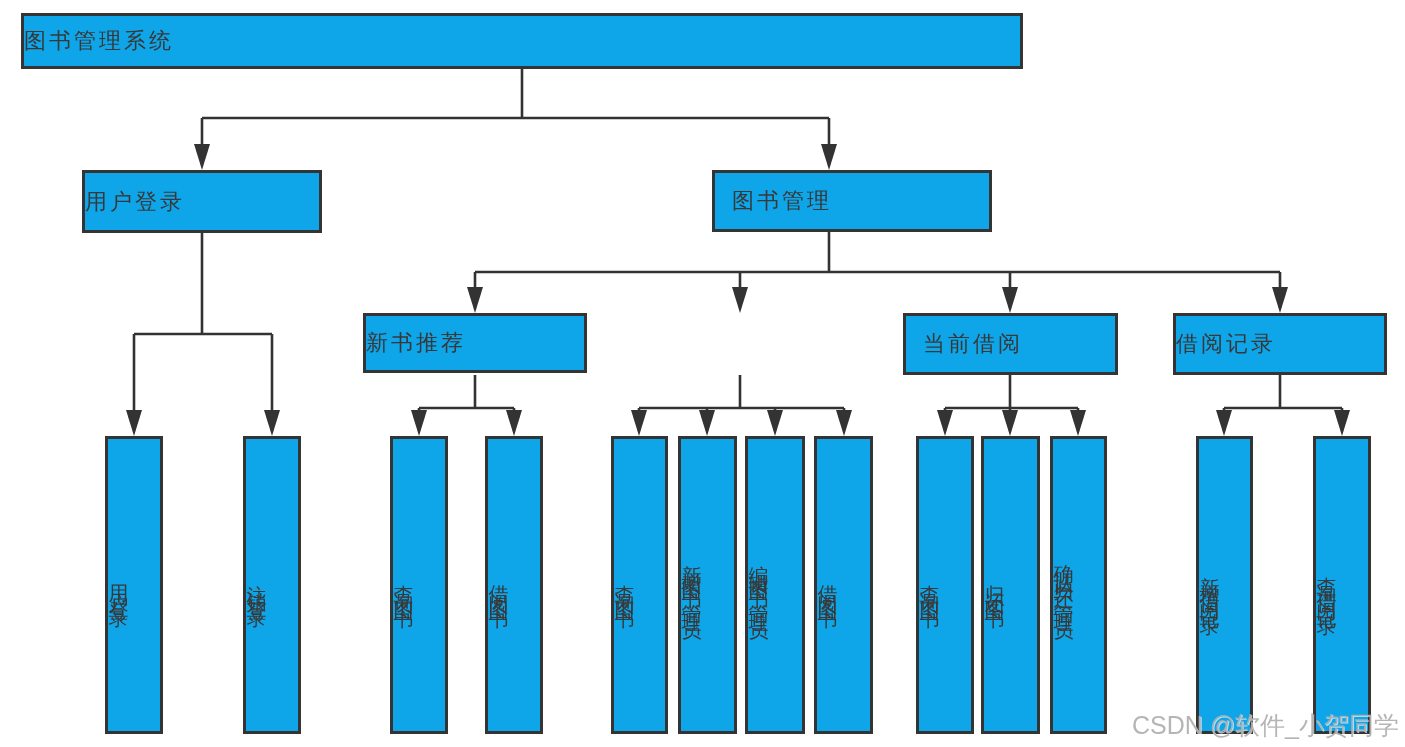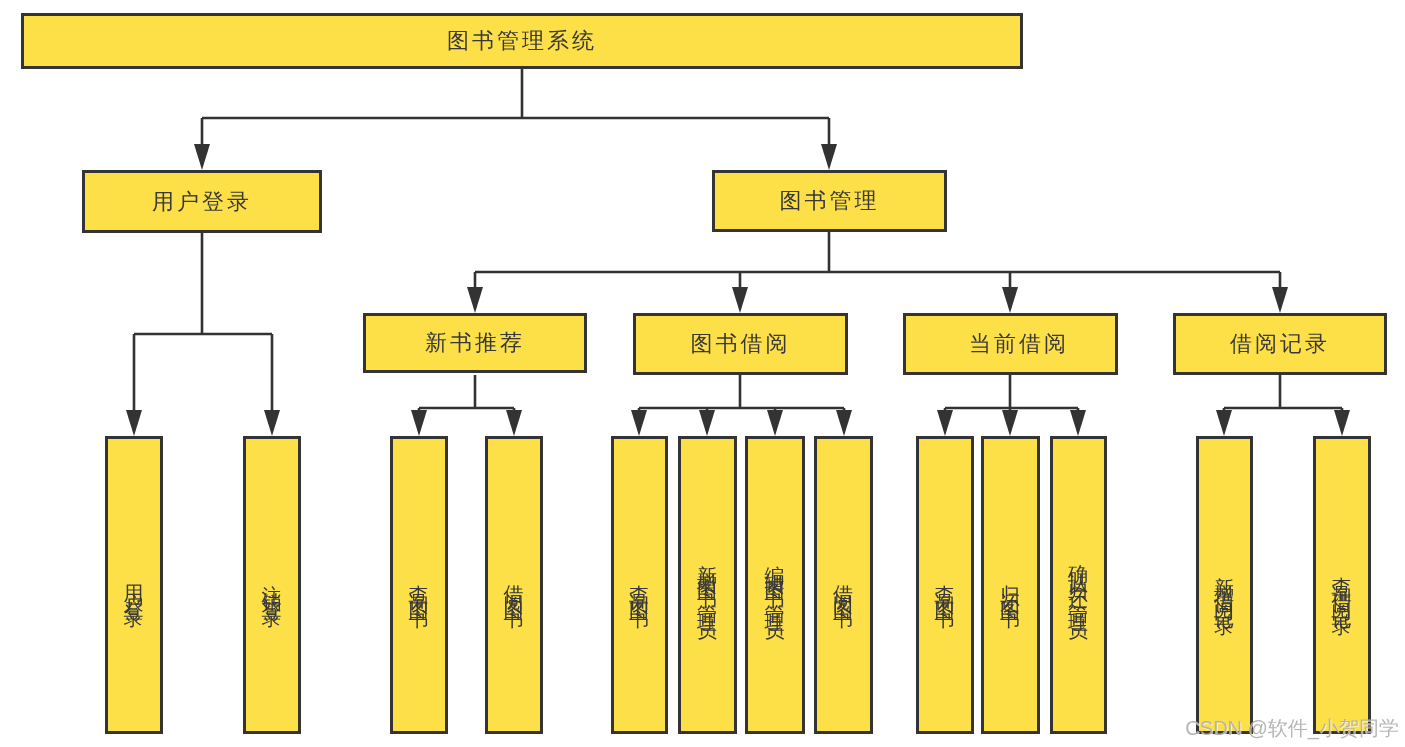--- a/index.html
+++ b/index.html
@@ -14,24 +14,24 @@
   #connectors {
     position: absolute;
     left: 0; top: 0;
     width: 1405px; height: 747px;
     z-index: 1;
   }
   .node {
     position: absolute;
     box-sizing: border-box;
     border: 3px solid #343434;
-    background: #fde047;
+    background: #0ea5e9;
     display: flex;
     align-items: center;
-    justify-content: center;
+    justify-content: flex-start;
     z-index: 2;
     color: #383838;
   }
   .node.h .lbl {
     font-size: 22px;
     letter-spacing: 3px;
     white-space: nowrap;
   }
   .node.v .lbl {
     writing-mode: vertical-rl;
@@ -39,21 +39,21 @@
     font-size: 20px;
     letter-spacing: 8px;
     line-height: 1.1;
     white-space: nowrap;
   }
   #watermark {
     position: absolute;
     right: 6px;
     bottom: 5px;
     z-index: 5;
-    font-size: 20px;
+    font-size: 25px;
     color: rgba(175,175,175,0.92);
     text-shadow: 1px 1px 0 rgba(255,255,255,0.65);
     white-space: nowrap;
   }
 </style>
 </head>
 <body>
 
 <div id="canvas">
 
@@ -97,29 +97,26 @@
     </g>
   </svg>
 
   <div class="node h" style="left:21px; top:13px; width:1002px; height:56px;">
     <span class="lbl">图书管理系统</span>
   </div>
 
   <div class="node h" style="left:82px; top:170px; width:240px; height:63px;">
     <span class="lbl">用户登录</span>
   </div>
-  <div class="node h" style="left:712px; top:170px; width:235px; height:62px;">
+  <div class="node h" style="left:712px; top:170px; width:280px; height:62px;padding-left:17px;">
     <span class="lbl">图书管理</span>
   </div>
 
   <div class="node h" style="left:363px; top:313px; width:224px; height:60px;">
     <span class="lbl">新书推荐</span>
-  </div>
-  <div class="node h" style="left:633px; top:313px; width:215px; height:62px;">
-    <span class="lbl">图书借阅</span>
   </div>
   <div class="node h" style="left:903px; top:313px; width:215px; height:62px;padding-left:17px;">
     <span class="lbl">当前借阅</span>
   </div>
   <div class="node h" style="left:1173px; top:313px; width:214px; height:62px;">
     <span class="lbl">借阅记录</span>
   </div>
 
   <div class="node v" style="left:105px; top:436px; width:58px; height:298px;">
     <span class="lbl">用户登录</span>

